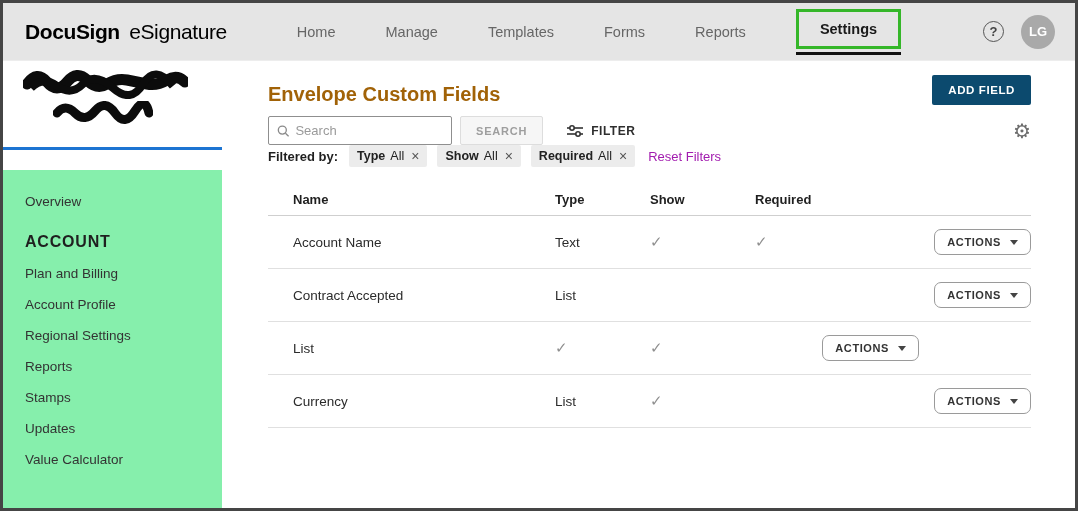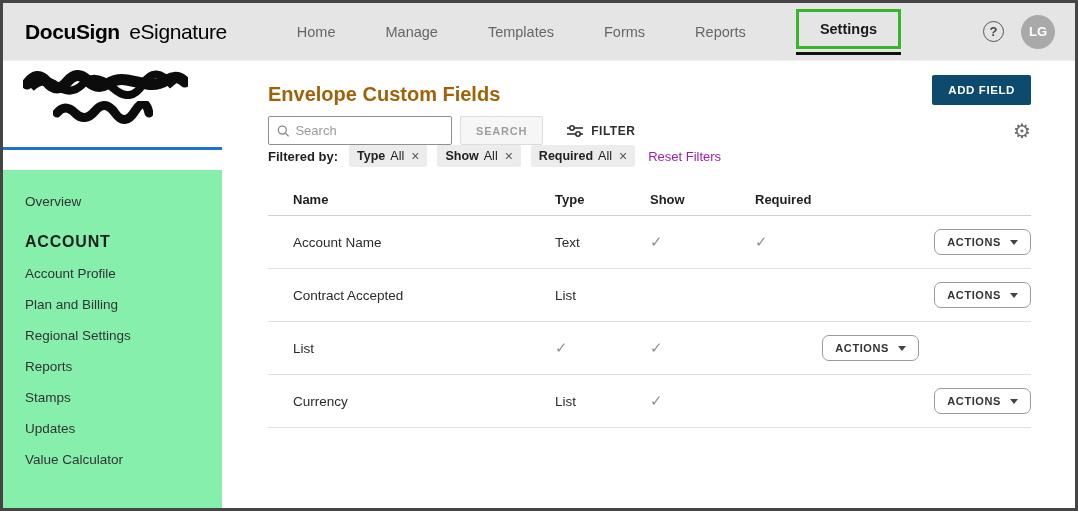--- a/index.html
+++ b/index.html
@@ -124,22 +124,22 @@
           <path d="M8 21 Q 20 9 34 19 T 60 17 T 90 21 T 120 17 T 150 19" stroke="#0c0c0c" stroke-width="8" fill="none"></path>
         </svg>
         <svg class="scribble-2" width="100" height="24" viewBox="0 0 100 24">
           <path d="M4 12 Q 12 2 22 12 T 42 10 T 62 12 T 82 10 T 96 12" stroke="#0c0c0c" stroke-width="9" fill="none" stroke-linecap="round"></path>
         </svg>
       </div>
       <div class="blue-divider"></div>
       <div class="side-list">
         <div class="side-item">Overview</div>
         <div class="side-section">ACCOUNT</div>
+        <div class="side-item">Plan and Billing</div>
         <div class="side-item">Account Profile</div>
-        <div class="side-item">Plan and Billing</div>
         <div class="side-item">Regional Settings</div>
         <div class="side-item">Reports</div>
         <div class="side-item">Stamps</div>
         <div class="side-item">Updates</div>
         <div class="side-item">Value Calculator</div>
       </div>
     </aside>
 
     <main>
       <div class="title-row">

